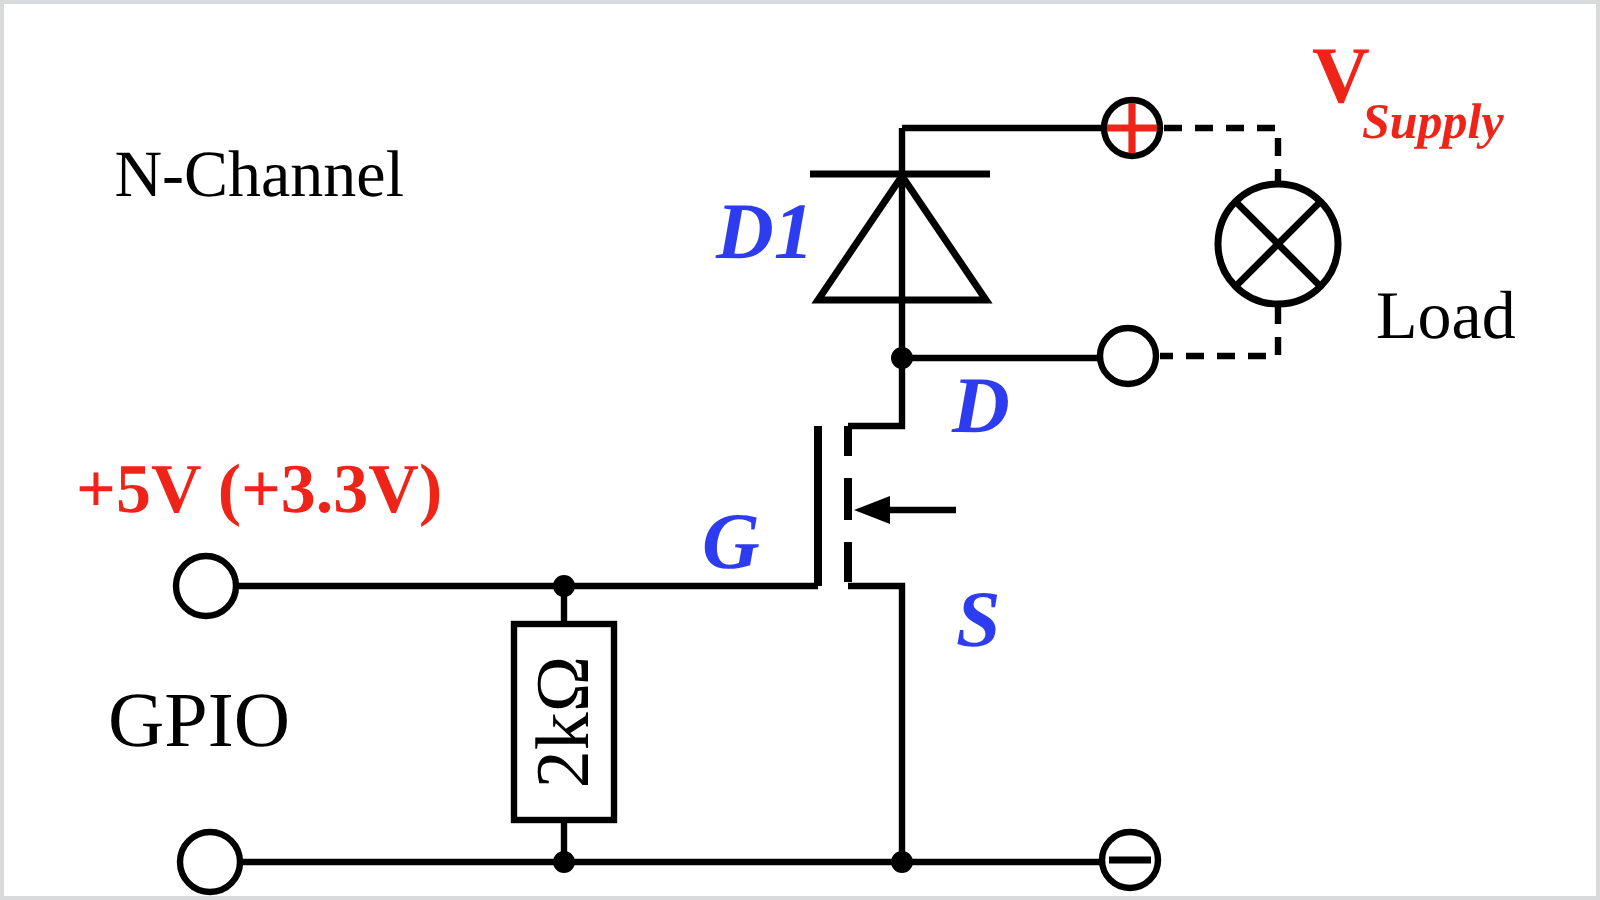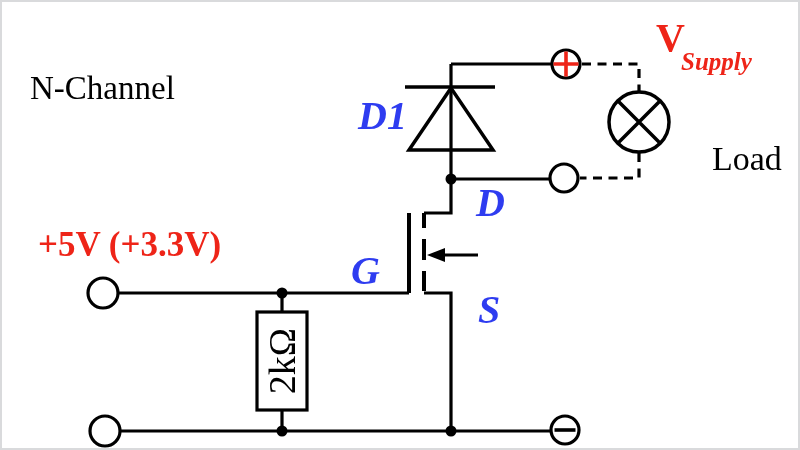--- a/index.html
+++ b/index.html
@@ -31,30 +31,30 @@
   .dot    { fill:var(--color-black); stroke:none; }
   .blk    { fill:var(--color-black); stroke:none; }
   .plus   { stroke:var(--color-red); stroke-width:3.6; fill:none; }
   .minus  { stroke:var(--color-black); stroke-width:3.6; fill:none; }
 
   
   .lbl { position:absolute; line-height:1; white-space:nowrap; color:var(--color-black); }
   .lbl.blue { color:var(--color-blue); font-weight:700;font-style:italic; }
   .lbl.red  { color:var(--color-red);  font-weight:700; }
 
-  .title { left:28px; top:67px; width:172px; text-align:left; font-size:33px; line-height:38px; }
+  .title { left:28px; top:67px; width:172px; text-align:right; font-size:33px; line-height:38px; }
   .gpio-voltage { left:36px;  top:225px; font-size:35px;text-align:right; }
   .gpio         { left:52px;  top:339px; font-size:39px; }
   .gate-lbl     { left:349px; top:249px; font-size:40px; }
   .drain-lbl    { left:474px; top:181px; font-size:40px; }
   .source-lbl   { left:476px; top:288px; font-size:40px; }
   .diode-lbl    { left:356px; top:94px;  font-size:40px; }
   .supply-main  { left:654px; top:16px;  font-size:40px; }
   .supply-sub   { left:679px; top:47px;  font-size:25px;font-style:italic; }
-  .load-lbl     { left:686px; top:140px; font-size:34px;margin-left:24px; }
+  .load-lbl     { left:686px; top:140px; font-size:34px; }
   .gnd-lbl      { left:602px; top:408px; font-size:37px; }
   .resistor-val {
     left:280px; top:359px;
     font-size:38px;
     transform:translate(-50%,-50%) rotate(-90deg);
   }
 </style>
 </head>
 <body>
 
@@ -118,20 +118,21 @@
       <circle class="dot" cx="449" cy="177" r="5.5"></circle>
       <circle class="dot" cx="449" cy="429" r="5.5"></circle>
     </g>
   </svg>
 
   <div class="lbl title">
     <div>N-Channel</div>
   </div>
 
   <div class="lbl red gpio-voltage">+5V (+3.3V)</div>
+  <div class="lbl gpio">GPIO</div>
 
   <div class="lbl blue gate-lbl">G</div>
   <div class="lbl blue drain-lbl">D</div>
   <div class="lbl blue source-lbl">S</div>
   <div class="lbl blue diode-lbl">D1</div>
 
   <div class="lbl red supply-main">V</div>
   <div class="lbl red supply-sub">Supply</div>
 
   <div class="lbl load-lbl">Load</div>

